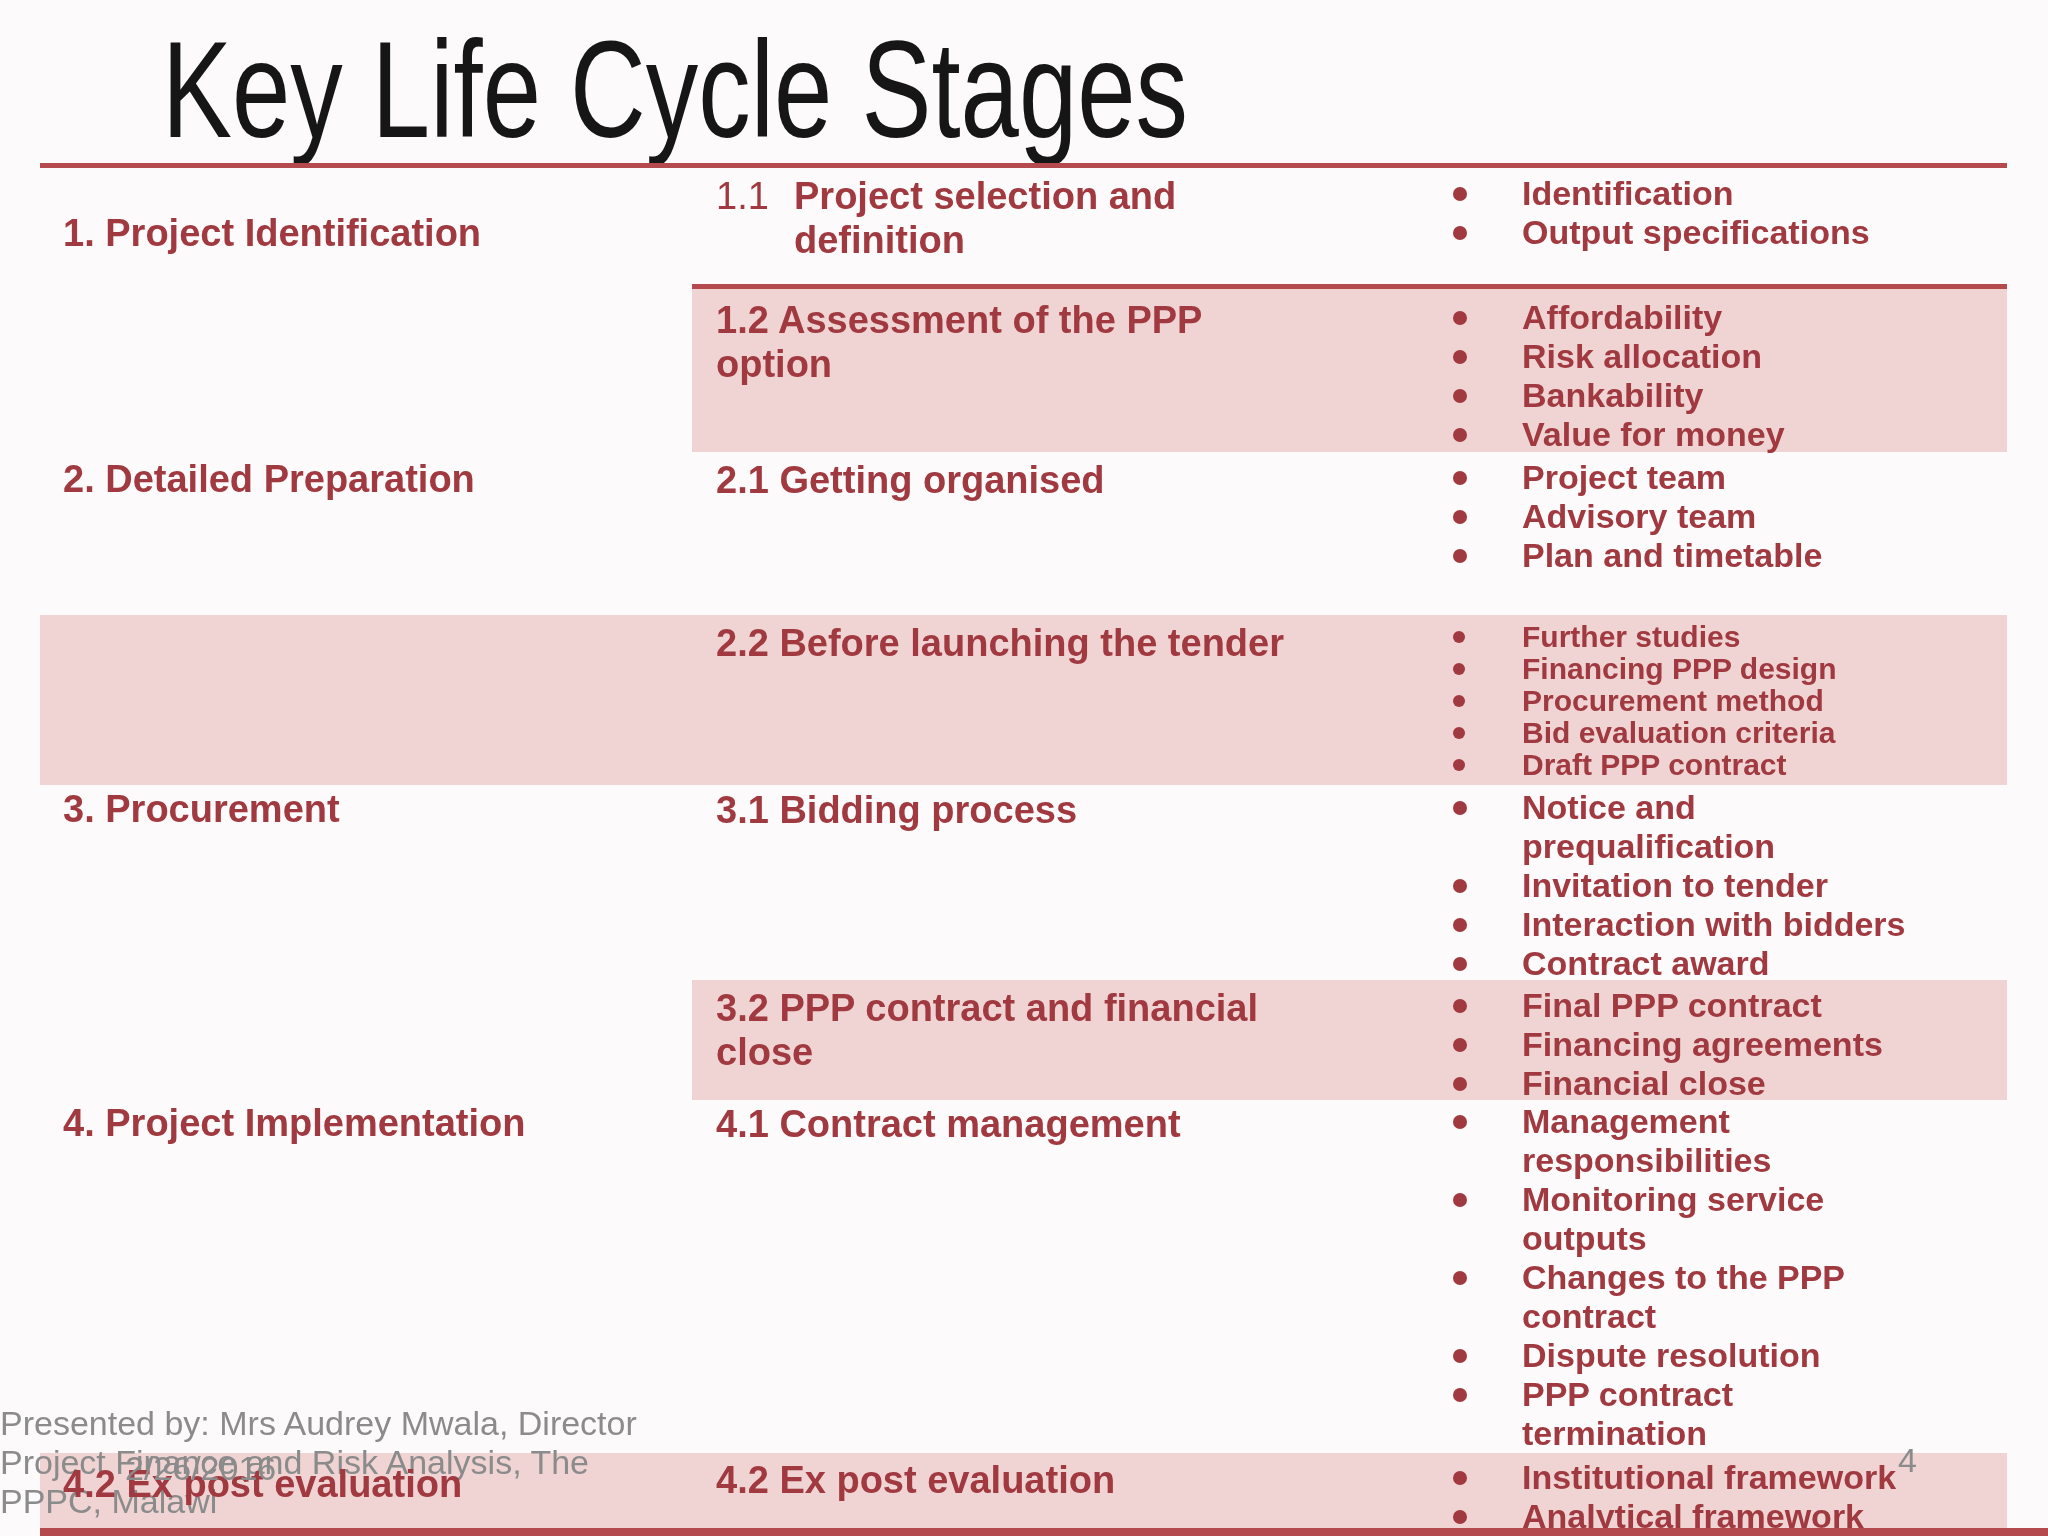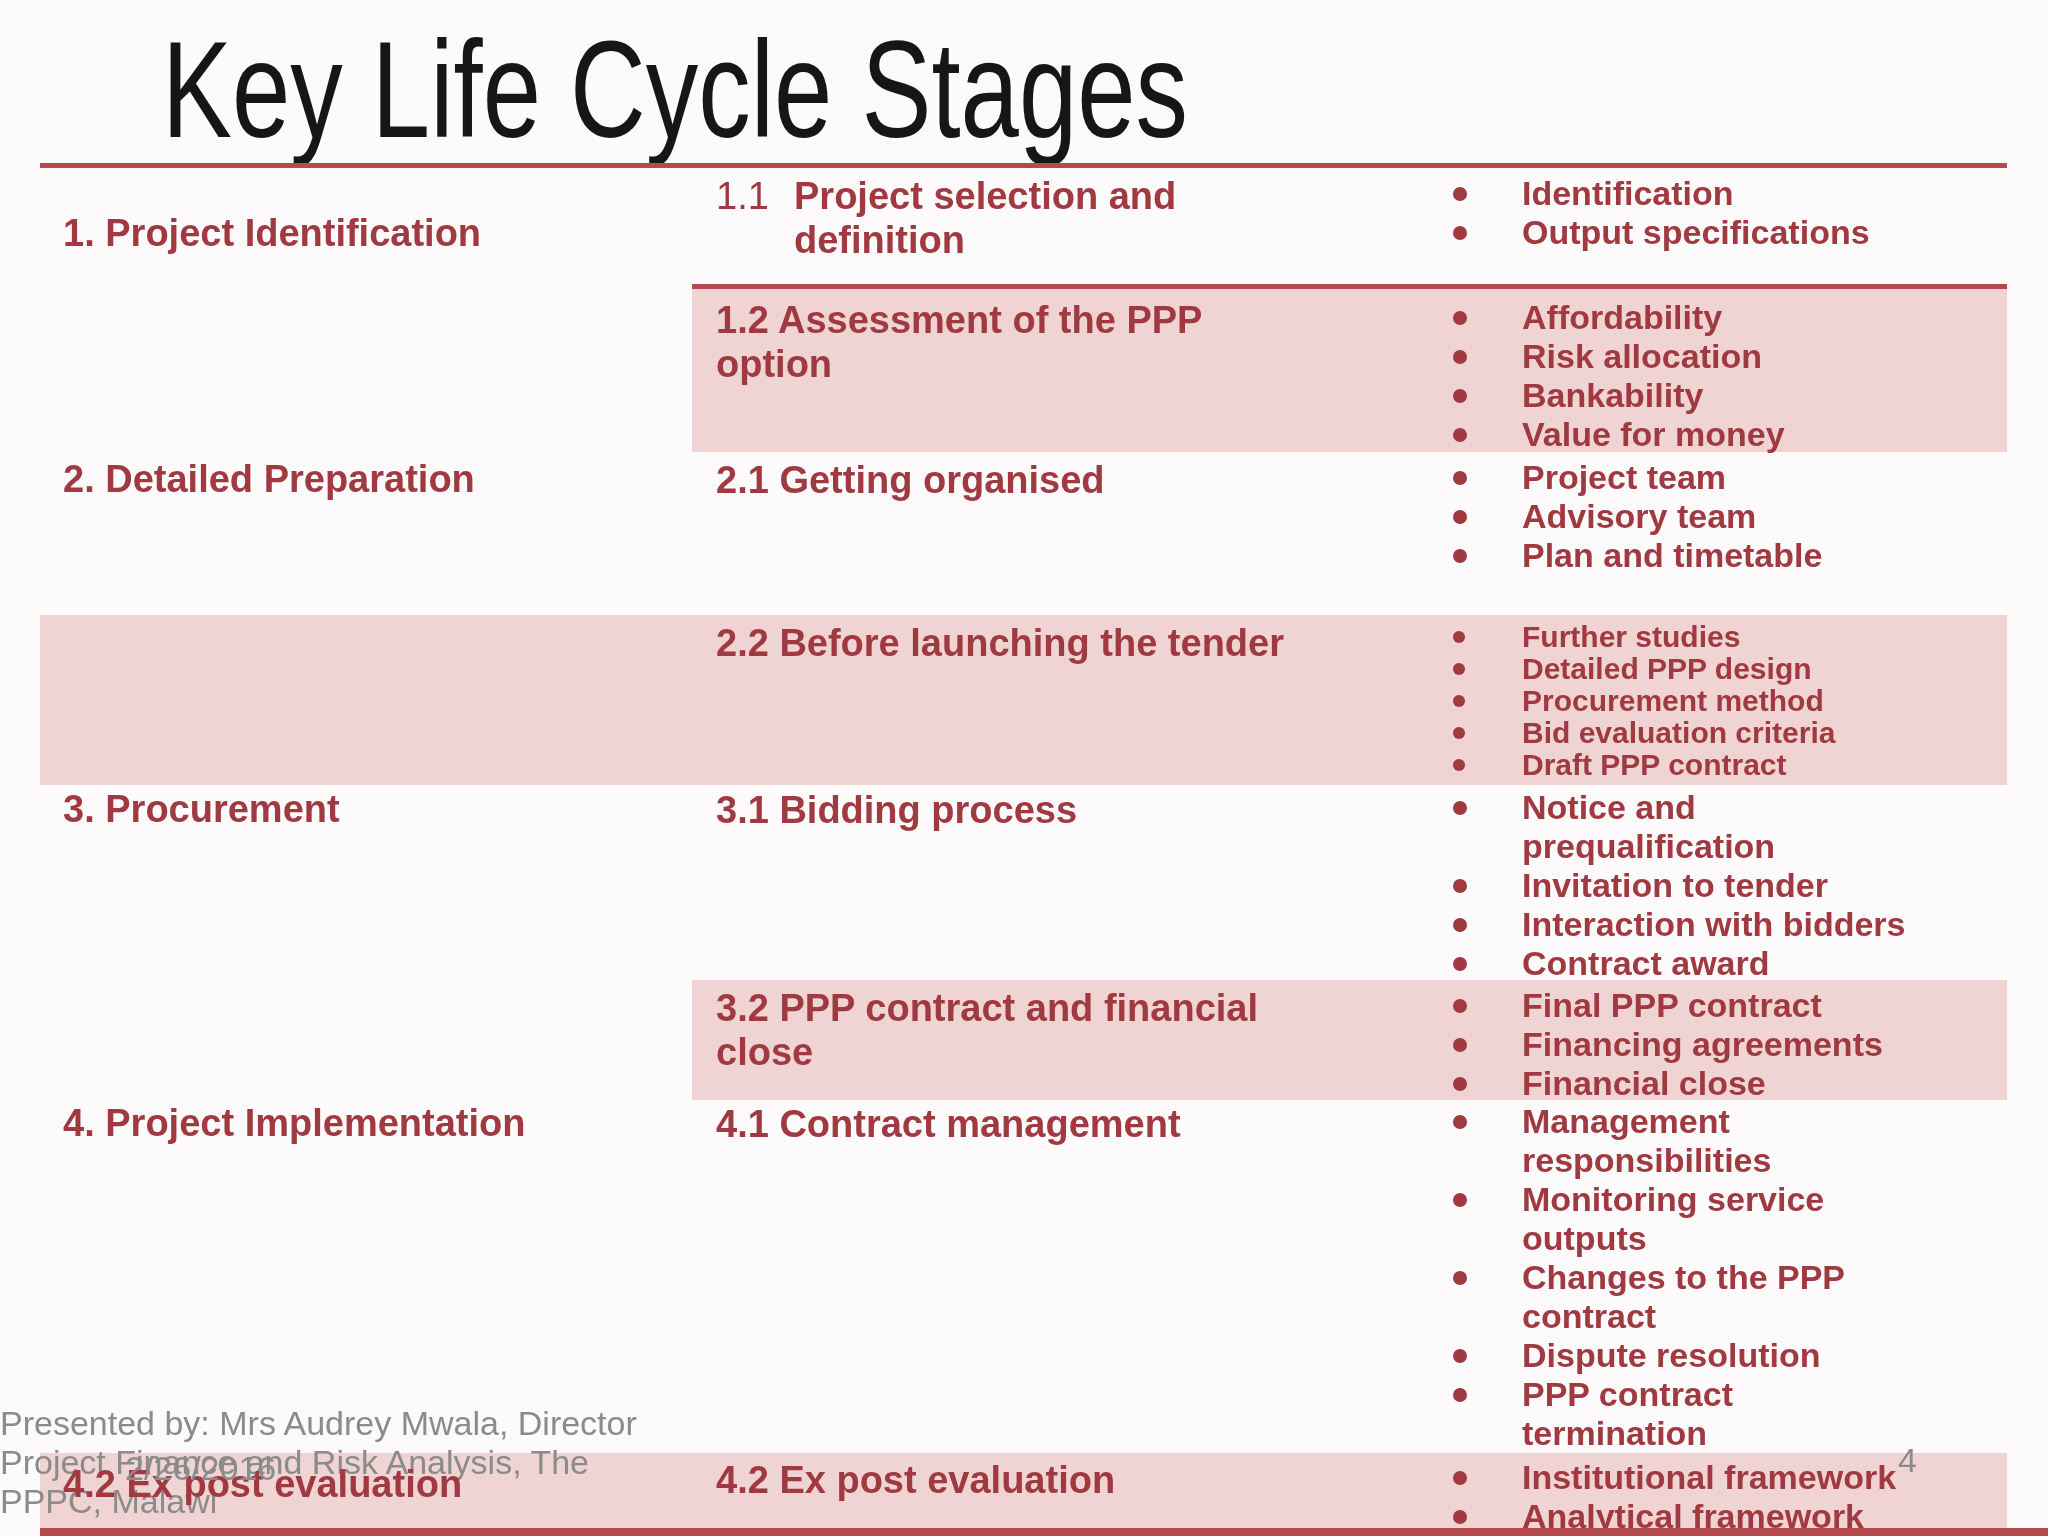--- a/index.html
+++ b/index.html
@@ -115,21 +115,21 @@
       <div class="row small" style="top: 615px; height: 170px;">
         <div class="shade full"></div>
         <div class="sub" style="top: 6px;">2.2 Before launching the tender</div>
         <div class="bullets" style="top: 6px;">
           <div class="item">
             <span class="dot"></span>
             <span class="txt">Further studies</span>
           </div>
           <div class="item">
             <span class="dot"></span>
-            <span class="txt">Detailed PPP design</span>
+            <span class="txt">Financing PPP design</span>
           </div>
           <div class="item">
             <span class="dot"></span>
             <span class="txt">Procurement method</span>
           </div>
           <div class="item">
             <span class="dot"></span>
             <span class="txt">Bid evaluation criteria</span>
           </div>
           <div class="item">

